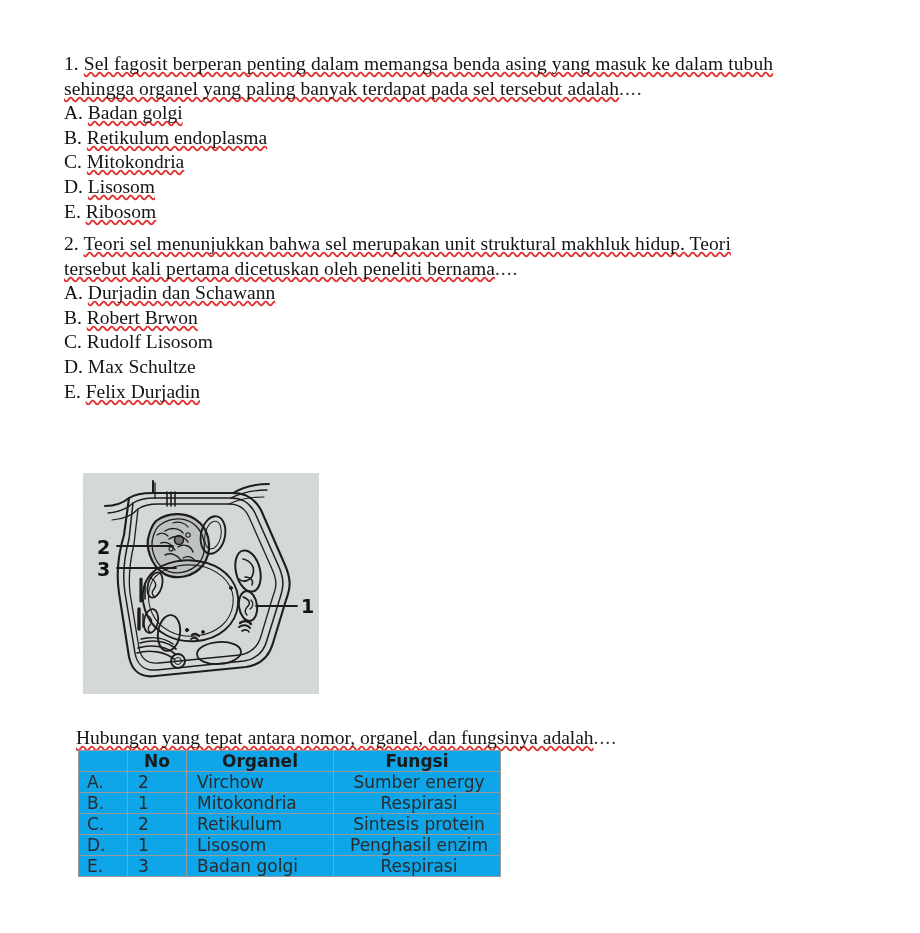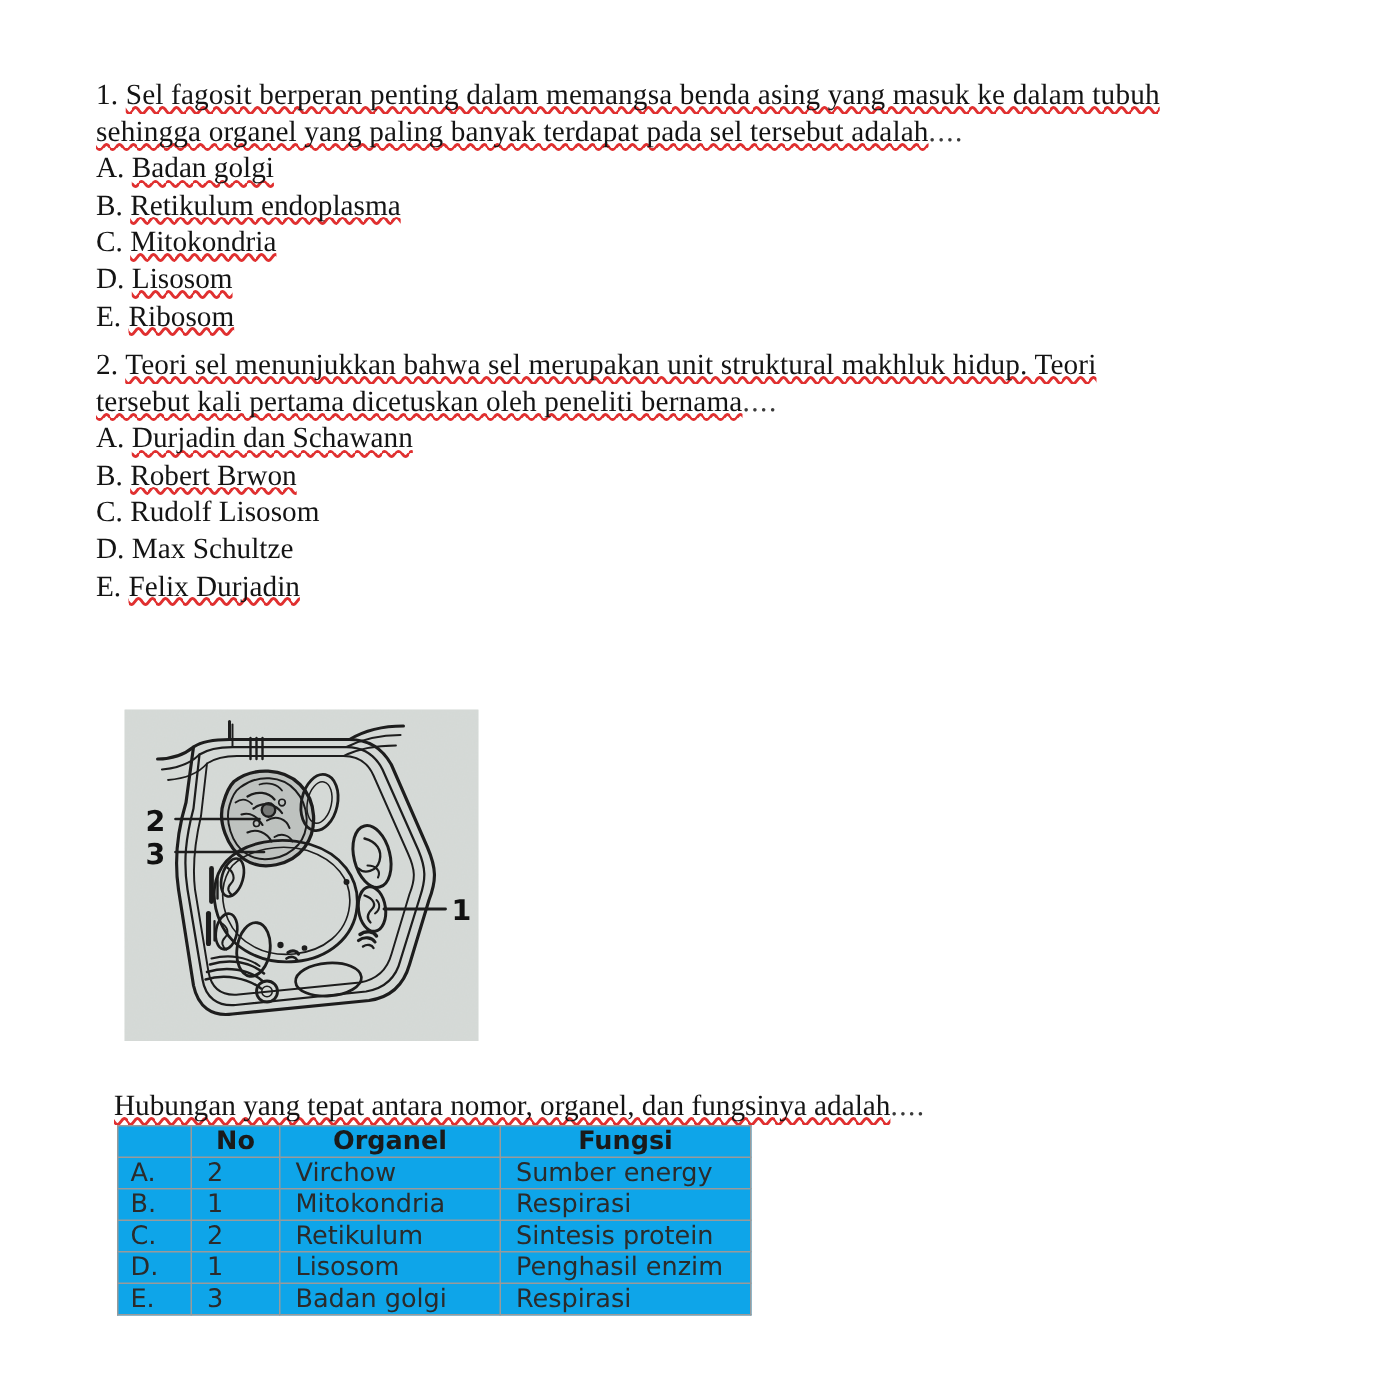--- a/index.html
+++ b/index.html
@@ -93,21 +93,21 @@
     white-space: nowrap;
   }
   table.answers th {
     font-weight: bold;
     text-align: center;
     color: #1a1a1a;
   }
   table.answers td.c-letter { width: 34px; text-align: left; padding-left: 8px; }
   table.answers td.c-no     { width: 42px; text-align: left; padding-left: 10px; }
   table.answers td.c-org    { width: 130px; text-align: left; padding-left: 10px; }
-  table.answers td.c-fun    { width: 150px; text-align: left; padding-left: 10px; margin-top: 24px; }
+  table.answers td.c-fun    { width: 150px; text-align: center; padding-left: 10px; margin-top: 24px; }
   table.answers th.h-blank  { width: 34px; }
   table.answers th.h-no     { width: 42px; }
   table.answers th.h-org    { width: 130px; }
   table.answers th.h-fun    { width: 150px; }
 
   .dots { letter-spacing: 1px; color: #3a3a3a; }
 </style>
 </head>
 <body>
 

